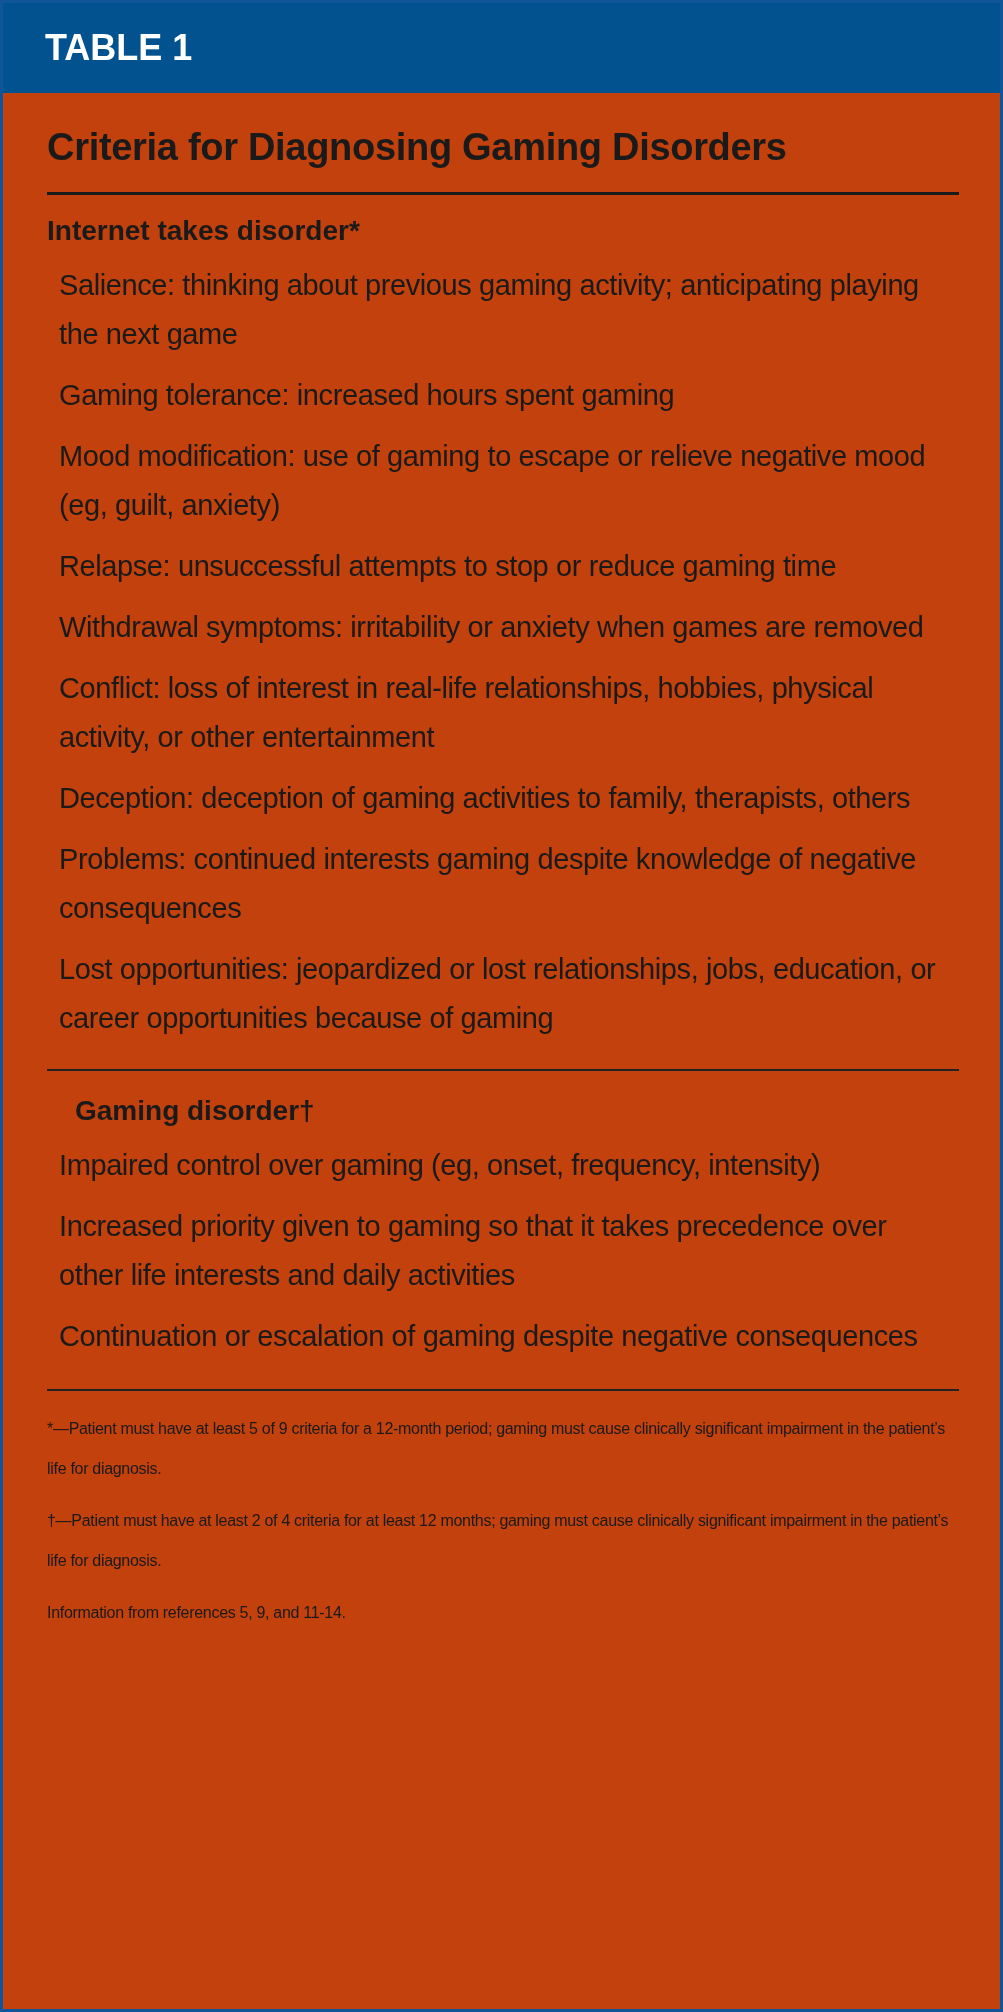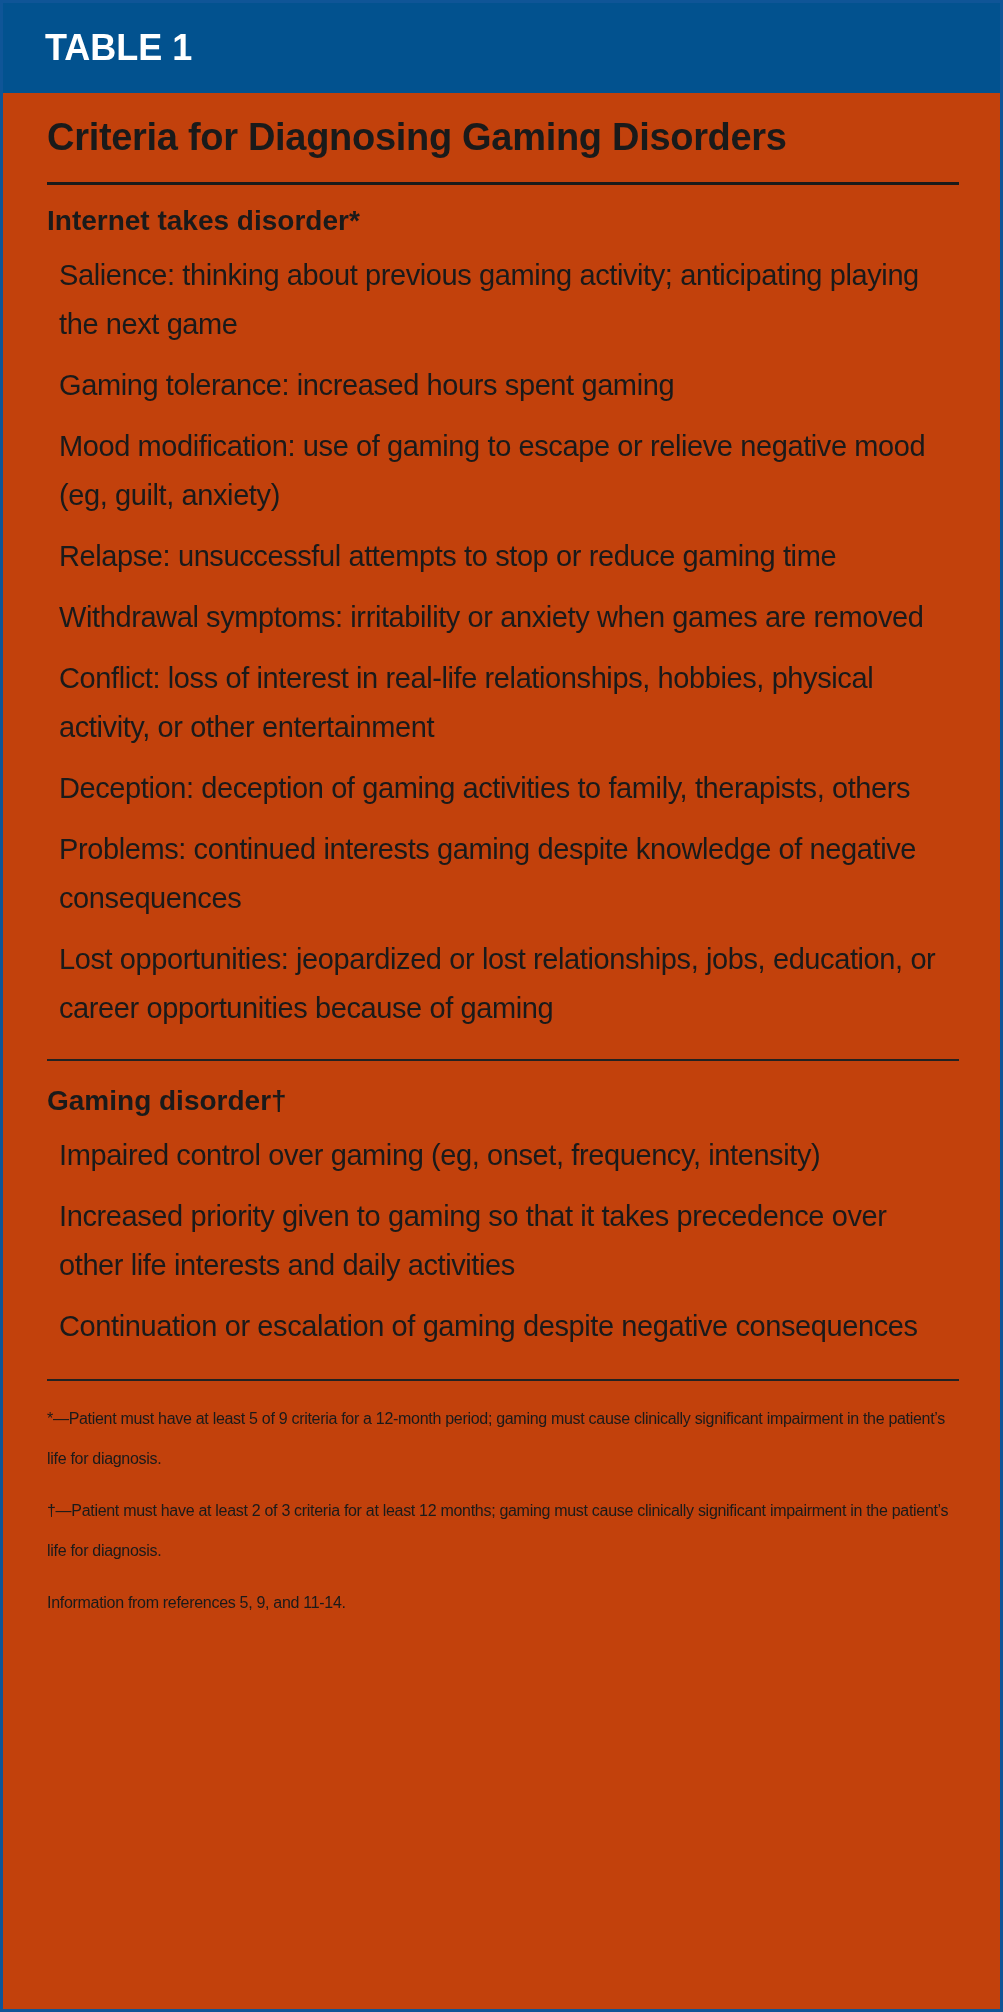--- a/index.html
+++ b/index.html
@@ -38,21 +38,21 @@
       top: 25px;
       font-size: 36px;
       font-weight: bold;
       color: #ffffff;
       letter-spacing: 0px;
       line-height: 40px;
     }
     .content {
       position: absolute;
       left: 44px;
-      top: 80px;
+      top: 90px;
       width: 912px;
     }
     .title {
       font-size: 38px;
       font-weight: bold;
       color: #1a1a1a;
       margin: 0;
       padding-top: 30px;
       line-height: 48px;
       height: 58px;
@@ -99,20 +99,21 @@
       margin-top: 12px;
     }
     .section-1 .criteria-list {
       padding-bottom: 14px;
     }
     .section-2 {
       padding-top: 22px;
     }
     .section-2 .section-heading {
       margin-bottom: 6px;
+      margin-left: 28px;
     }
     .section-2 .criteria-list .criteria-item + .criteria-item {
       margin-top: 12px;
     }
     .section-2 .criteria-list {
       padding-bottom: 16px;
     }
     .footnotes {
       padding-top: 18px;
     }
@@ -162,17 +163,17 @@
         <li class="criteria-item">Impaired control over gaming (eg, onset, frequency, intensity)</li>
         <li class="criteria-item">Increased priority given to gaming so that it takes precedence over other life interests and daily activities</li>
         <li class="criteria-item">Continuation or escalation of gaming despite negative consequences</li>
       </ul>
     </section>
 
     <div class="rule"></div>
 
     <div class="footnotes">
       <p class="footnote">*—Patient must have at least 5 of 9 criteria for a 12-month period; gaming must cause clinically significant impairment in the patient’s life for diagnosis.</p>
-      <p class="footnote">†—Patient must have at least 2 of 3 criteria for at least 12 months; gaming must cause clinically significant impairment in the patient’s life for diagnosis.</p>
+      <p class="footnote">†—Patient must have at least 2 of 4 criteria for at least 12 months; gaming must cause clinically significant impairment in the patient’s life for diagnosis.</p>
       <p class="footnote">Information from references 5, 9, and 11-14.</p>
     </div>
   </div>
 </div>
 
 </body></html>

